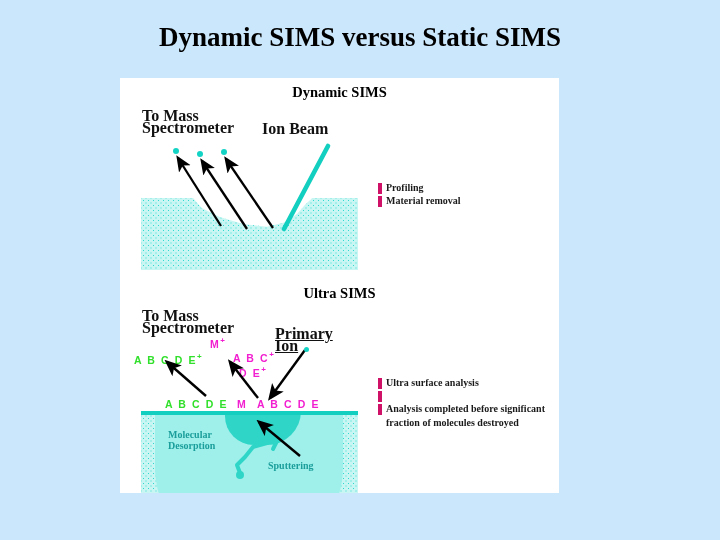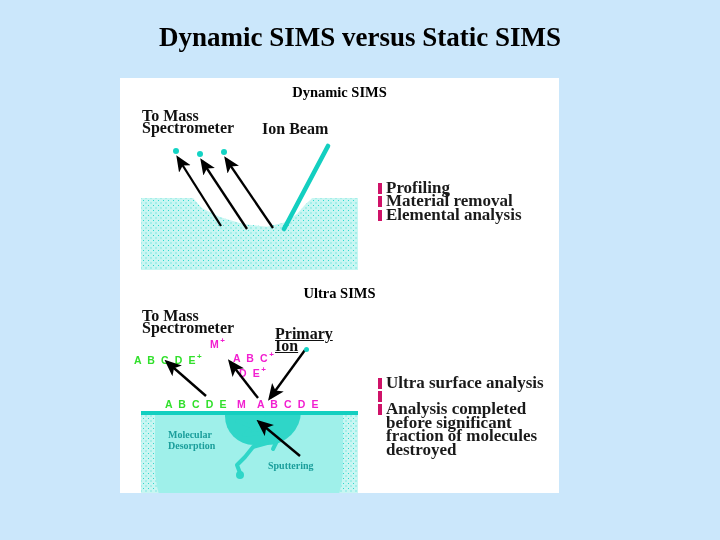--- a/index.html
+++ b/index.html
@@ -49,21 +49,21 @@
     font-size:16px;
     color:#111;
     line-height:11.5px;
     white-space:pre-line;
   }
   
   .bullets{
     position:absolute;
     font-family:"Liberation Serif", serif;
     font-weight:bold;
-    font-size:17px;
+    font-size:10px;
     color:#1a1a1a;
     line-height:13.4px;
   }
   .bullets .row{
     display:flex;
     align-items:flex-start;
     margin-bottom:0px;
   }
   .bullets .sq{
     width:4px;height:11px;
@@ -160,24 +160,20 @@
 
       <div class="bullets" style="left:258px;top:103px;width:175px;">
         <div class="row">
           <span class="sq"></span>
           <span class="txt">Profiling</span>
         </div>
         <div class="row">
           <span class="sq"></span>
           <span class="txt">Material removal</span>
         </div>
-        <div class="row">
-          <span class="sq"></span>
-          <span class="txt">Elemental analysis</span>
-        </div>
       </div>
     </div>
 
     <div>
 
       <div class="sec-title" style="top:207px;">Ultra SIMS</div>
 
       <div class="lbl" style="left:22px;top:232px;width:108px;">To Mass
 Spectrometer</div>
 

